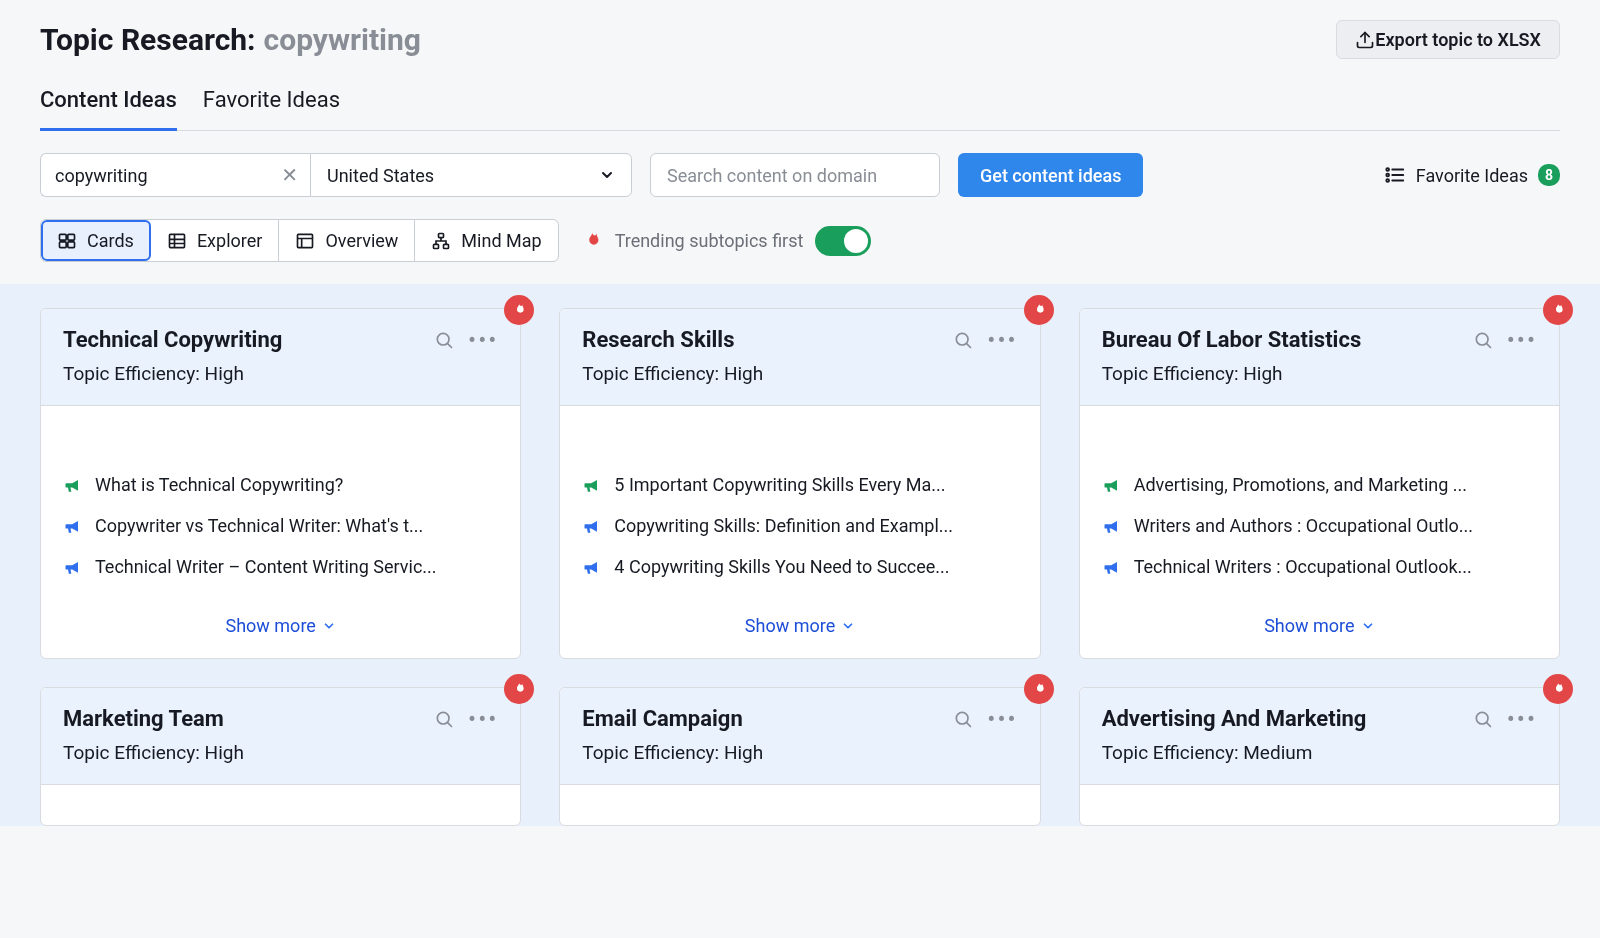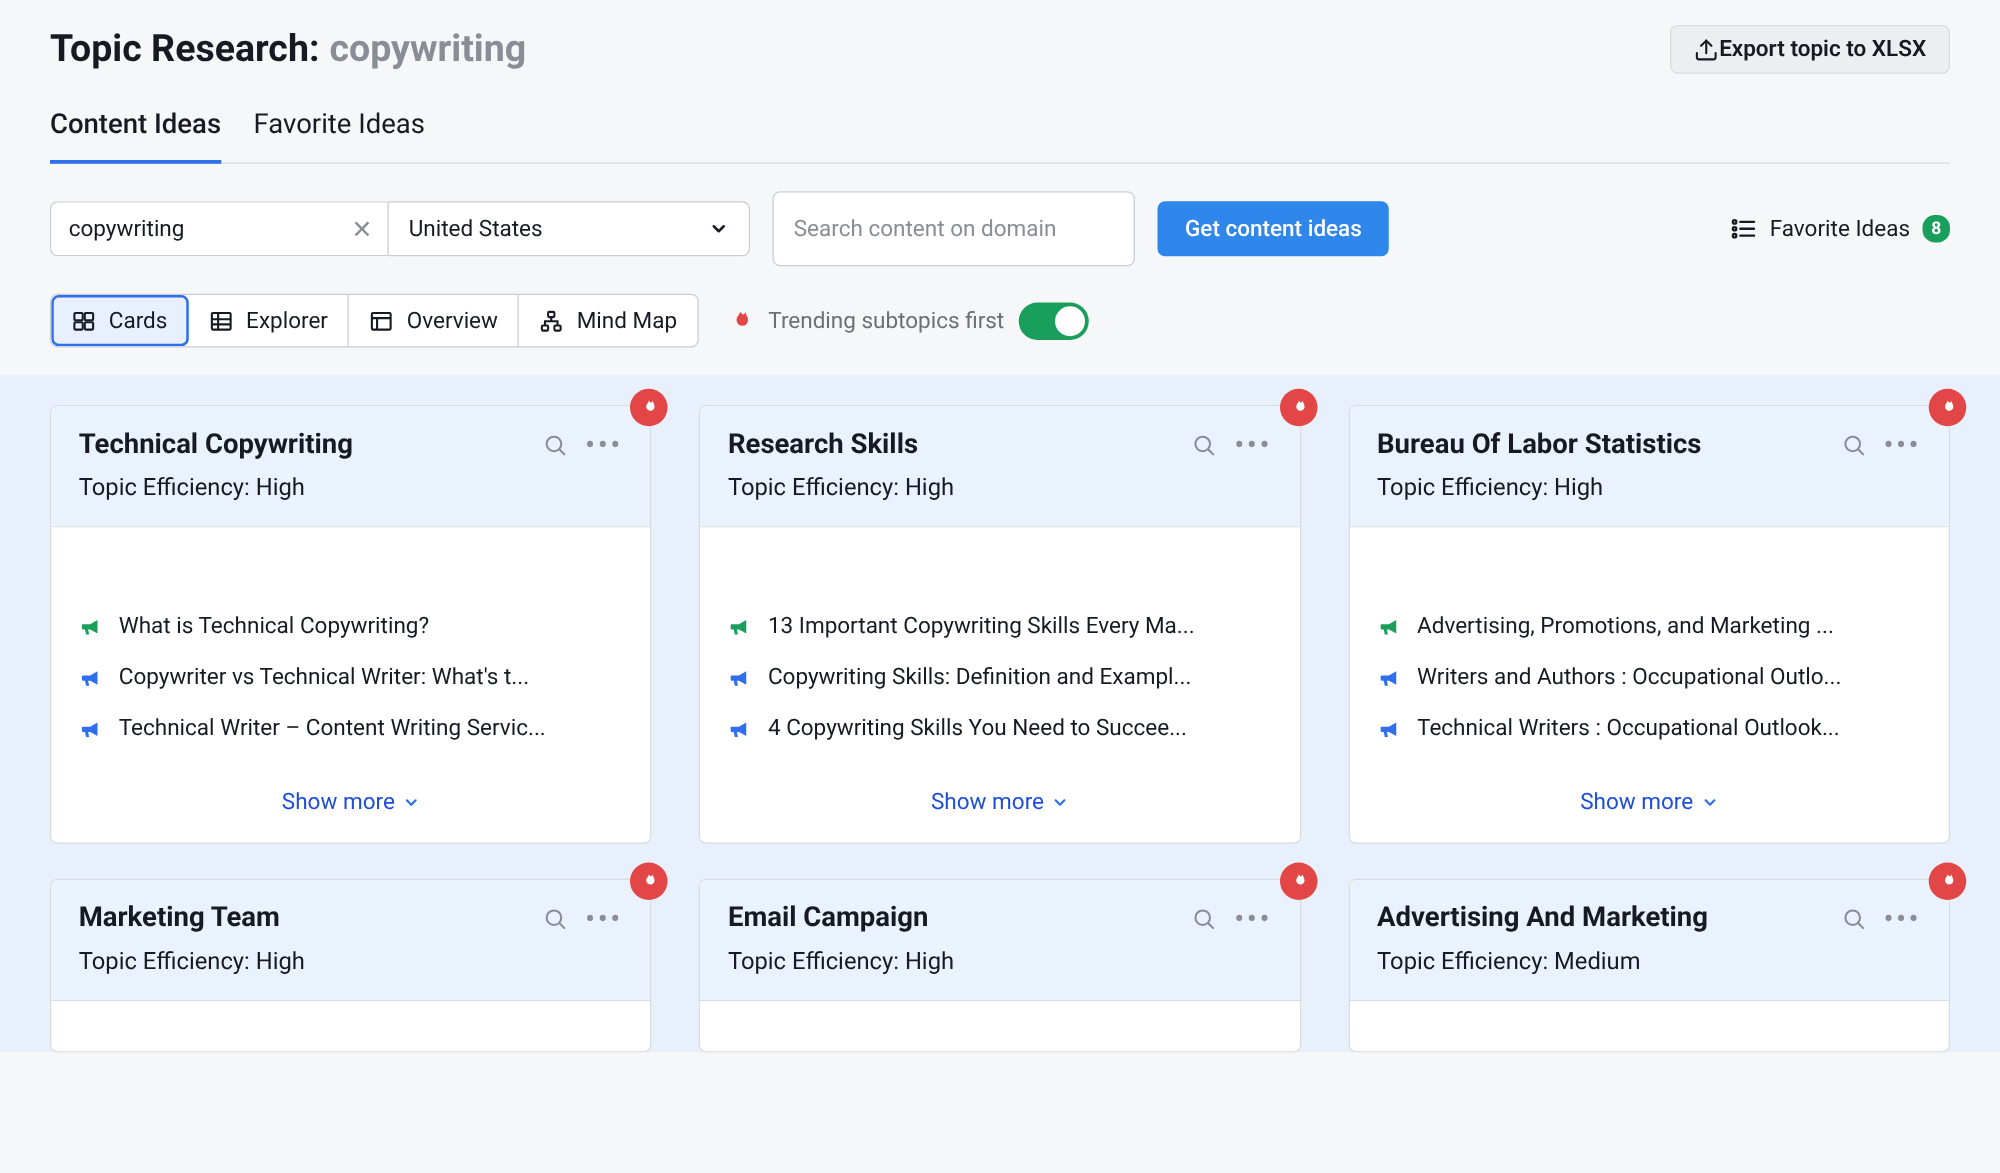--- a/index.html
+++ b/index.html
@@ -28,27 +28,27 @@
 .topic-input {
   display: flex; align-items: center; justify-content: space-between;
   background: #fff; border: 1px solid #c9cdd4; border-right: none;
   border-radius: 6px 0 0 6px; height: 44px; width: 270px; padding: 0 12px 0 14px;
   font-size: 18px;
 }
 .topic-input .clear { color: #898d95; cursor: pointer; font-size: 20px; }
 .country-select {
   display: flex; align-items: center; justify-content: space-between;
   background: #fff; border: 1px solid #c9cdd4; border-radius: 0 6px 6px 0;
-  height: 44px; width: 290px; padding: 12px 16px; font-size: 18px; cursor: pointer;
+  height: 44px; width: 322px; padding: 12px 16px; font-size: 18px; cursor: pointer;
 }
 .country-select svg { width: 16px; height: 16px; }
 
 .domain-search {
   background: #fff; border: 1px solid #c9cdd4; border-radius: 6px;
-  height: 60px; width: 290px; padding: 0 16px; font-size: 18px;
+  height: 44px; width: 290px; padding: 0 16px; font-size: 18px;
   display: flex; align-items: center; color: #898d95;
 }
 .primary-btn {
   background: #2f86eb; color: #fff; border: none; border-radius: 6px;
   height: 44px; padding: 0 22px; font-size: 18px; font-weight: 500; cursor: pointer;
 }
 
 .fav-link { margin-left: auto; display: inline-flex; align-items: center; gap: 10px; font-size: 18px; color: #171a22; cursor: pointer; }
 .fav-link svg { width: 22px; height: 22px; }
 .badge-count {
@@ -287,21 +287,21 @@
               <span class="dots">•••</span>
             </div>
           </div>
           <div class="card-sub">Topic Efficiency: High</div>
         </div>
         <div class="card-body">
           <div class="idea-row">
             <svg class="bull-icon bull-green" viewBox="0 0 24 24" fill="currentColor">
               <path d="M3 10v4a1 1 0 0 0 1 1h2l1 5h3l-1-5h2l7 4V6l-7 4H4a1 1 0 0 0-1 1z"></path>
             </svg>
-            <span class="txt">13 Important Copywriting Skills Every Ma...</span>
+            <span class="txt">5 Important Copywriting Skills Every Ma...</span>
           </div>
           <div class="idea-row">
             <svg class="bull-icon bull-blue" viewBox="0 0 24 24" fill="currentColor">
               <path d="M3 10v4a1 1 0 0 0 1 1h2l1 5h3l-1-5h2l7 4V6l-7 4H4a1 1 0 0 0-1 1z"></path>
             </svg>
             <span class="txt">Copywriting Skills: Definition and Exampl...</span>
           </div>
           <div class="idea-row">
             <svg class="bull-icon bull-blue" viewBox="0 0 24 24" fill="currentColor">
               <path d="M3 10v4a1 1 0 0 0 1 1h2l1 5h3l-1-5h2l7 4V6l-7 4H4a1 1 0 0 0-1 1z"></path>

